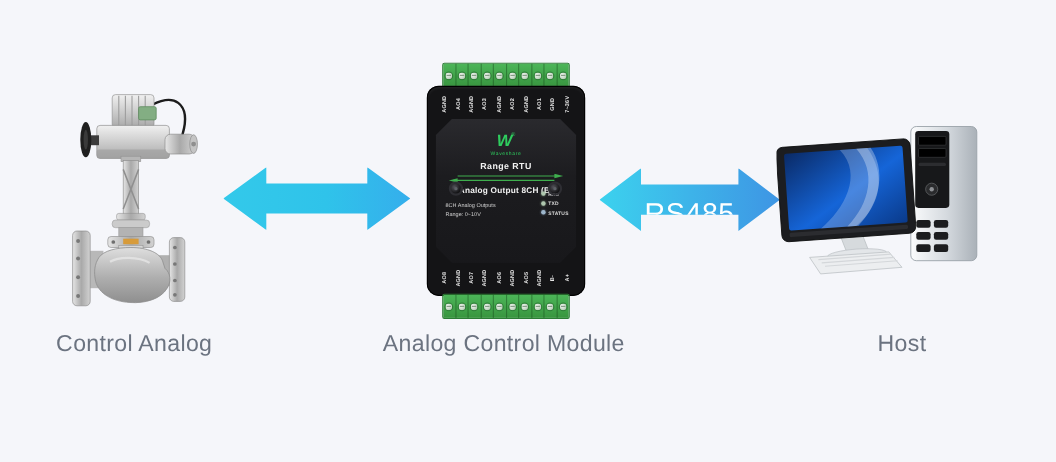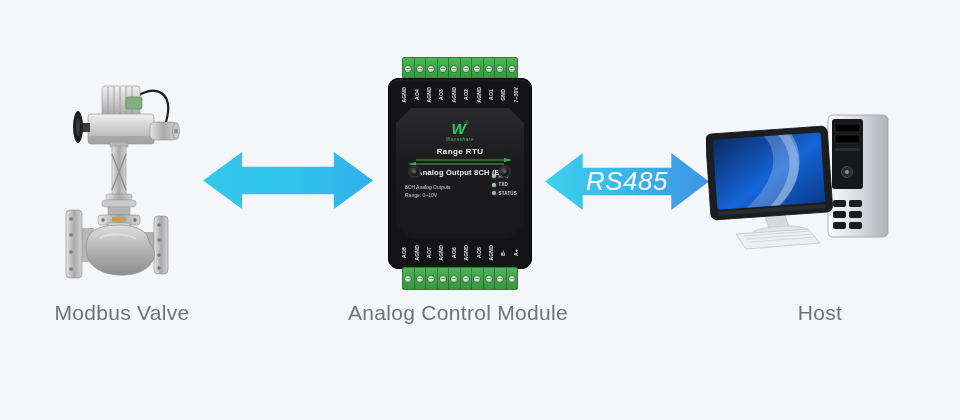--- a/index.html
+++ b/index.html
@@ -7,22 +7,22 @@
   body { font-family:"Liberation Sans", sans-serif; background:#f5f6fa; overflow:hidden; }
   .scene { position:relative; width:960px; height:420px; }
 
   
   .caption { position:absolute; top:301px; font-size:21px; color:#6b7380; text-align:center; letter-spacing:0.3px; }
   .caption.valve { left:20px; width:204px; }
   .caption.module { left:298px; width:320px; }
   .caption.host { left:718px; width:204px; }
 
   
-  .darrow { position:absolute; display:flex; align-items:center; justify-content:center;
-    clip-path:polygon(0% 50%, 23% 0%, 23% 26%, 77% 26%, 77% 0%, 100% 50%, 77% 100%, 77% 74%, 23% 74%, 23% 100%);font-style:italic; }
+  .darrow { position:absolute; display:flex; align-items:flex-end; justify-content:center;
+    clip-path:polygon(0% 50%, 23% 0%, 23% 26%, 77% 26%, 77% 0%, 100% 50%, 77% 100%, 77% 74%, 23% 74%, 23% 100%); }
   .arrow-left { left:203px; top:152px; width:170px; height:57px;
     background:linear-gradient(90deg,#33c9ea 0%,#2fc3ea 55%,#35aeec 100%); }
   .arrow-rs485 { left:545px; top:153px; width:164px; height:57px;
     background:linear-gradient(90deg,#3cd2ee 0%,#3e95e4 100%); }
   .arrow-rs485 .bus-label { color:#ffffff; font-size:26px; letter-spacing:0.5px; }
 
   
   .io-module { position:absolute; left:388px; top:57px; width:144px; height:233px; }
   .tstrip { position:absolute; left:14px; width:116px; height:23px; background:linear-gradient(180deg,#4cb558,#38953f);
     border:1px solid #2c7d35; border-radius:2px; display:flex; }
@@ -380,17 +380,17 @@
       <path d="M75 26 C92 48 84 76 62 96 L72 96 C95 75 100 46 88 26 Z" fill="#ffffff" opacity="0.3"></path>
       <rect x="9" y="98" width="108" height="4" rx="1.5" fill="#2b2c30"></rect>
     </g>
 
     <g>
       <path d="M30 124 L102 119 L114 133 L40 139 Z" fill="#eceef0" stroke="#c2c6ca" stroke-width="0.8"></path>
       <path d="M38 126 L104 121 M41 129 L107 124 M44 132 L110 127" stroke="#d4d7da" stroke-width="1"></path>
     </g>
   </svg>
 
-  <div class="caption valve">Modbus Valve</div>
+  <div class="caption valve">Control Analog</div>
   <div class="caption module">Analog Control Module</div>
   <div class="caption host">Host</div>
 
 </div>
 
 </body></html>

